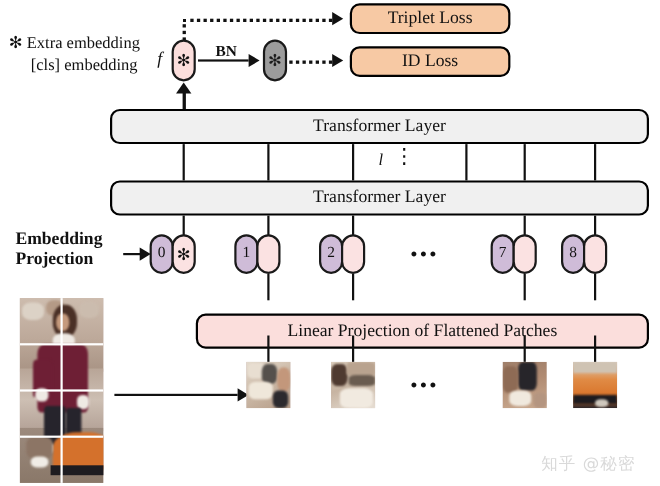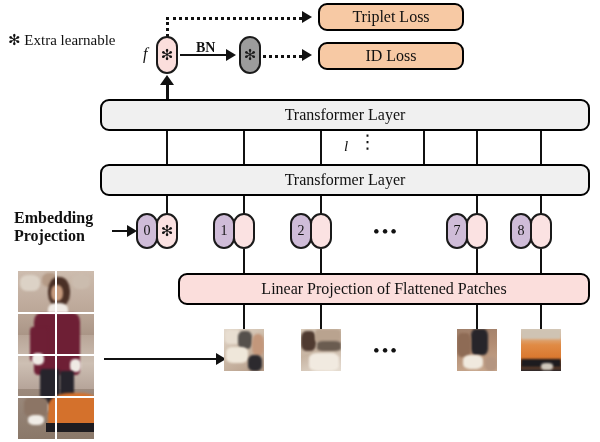--- a/index.html
+++ b/index.html
@@ -18,21 +18,21 @@
     position:absolute;
     box-sizing:border-box;
     border:2px solid #000;
     border-radius:9px;
     display:flex;align-items:center;justify-content:center;
     font-family:"Liberation Serif", serif;
     white-space:nowrap;
   }
   .loss-box{background:#f7c9a4;font-size:16px;}
   .tf-box{background:#f0f0f0;font-size:16px;}
-  .lp-box{background:#fbdedc;font-size:16px;}
+  .lp-box{background:#fbdedc;font-size:16px;margin-top:12px;}
 
   
   .pill{
     position:absolute;
     box-sizing:border-box;
     border:2px solid #1a1a1a;
     border-radius:999px;
     display:flex;align-items:center;justify-content:center;
     font-family:"Liberation Serif", serif;
     font-size:14px;
@@ -114,21 +114,24 @@
     white-space:nowrap;
   }
 </style>
 </head>
 <body>
 
 <div id="stage">
 
   <div class="lbl lbl-extra" style="left:8px;top:32px;">
     <span class="star">✻</span>
-    <span>Extra learnable</span>
+    <span>Extra embedding</span>
+  </div>
+  <div class="lbl lbl-extra" style="left:28px;top:52px;">
+    <span>[cls] embedding</span>
   </div>
 
   <div class="rbox loss-box" style="left:318px;top:42px;width:146px;height:28px;">
     <span>ID Loss</span>
   </div>
   <div class="rbox loss-box" style="left:318px;top:3px;width:146px;height:28px;">
     <span>Triplet Loss</span>
   </div>
 
   <div class="dotline-v" style="left:166px;top:17px;height:20px;"></div>
@@ -304,14 +307,15 @@
 
   <div class="patch" style="left:521px;top:329px;width:40px;height:42px;">
     <div class="scene">
       <div style="position:absolute;inset:0;background:linear-gradient(180deg,#d9cfc2 0%,#e08b45 38%,#d9752c 72%,#2b2629 100%);"></div>
       <div class="p-blur" style="left:0px;top:0px;width:40px;height:10px;background:#cfc3b3;"></div>
       <div class="p-blur" style="left:0px;top:30px;width:40px;height:8px;background:#1d1b1f;"></div>
       <div class="p-blur" style="left:20px;top:34px;width:12px;height:7px;background:#cfc8bd;border-radius:40%;"></div>
     </div>
   </div>
 
+  <div class="wm" style="left:492px;top:412px;">知乎 @秘密</div>
 
 </div>
 
 </body></html>

